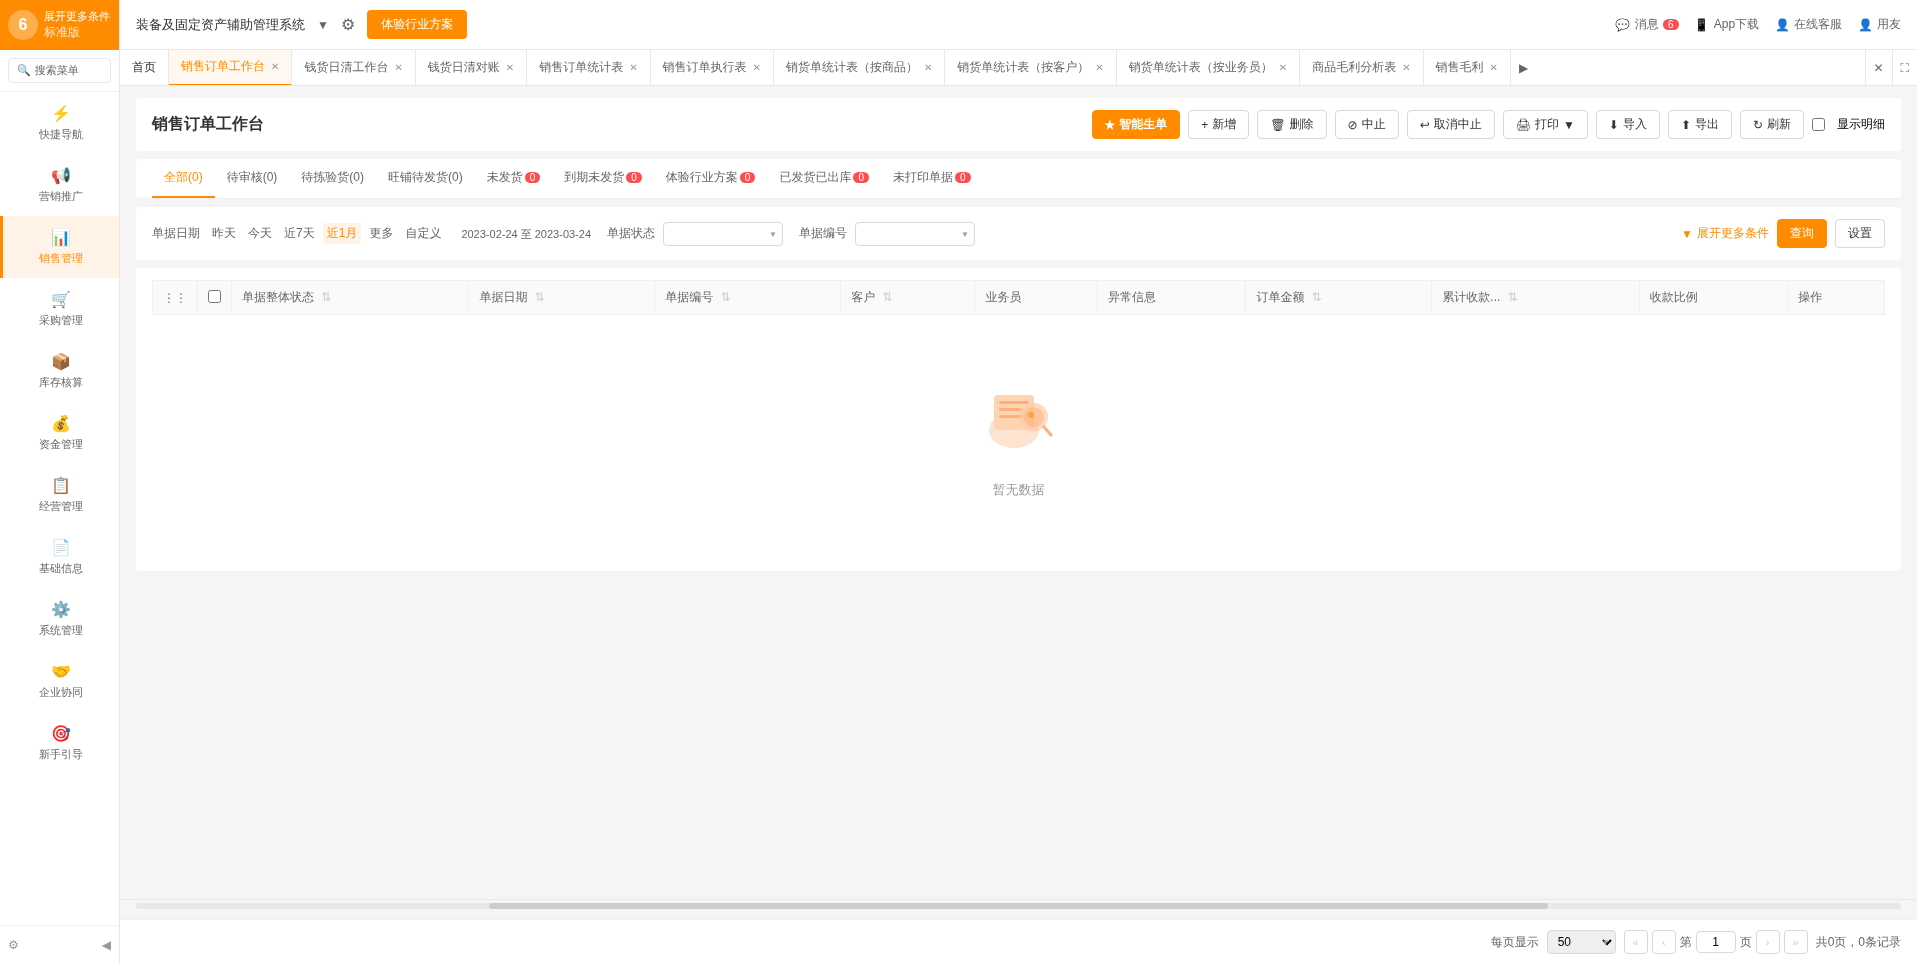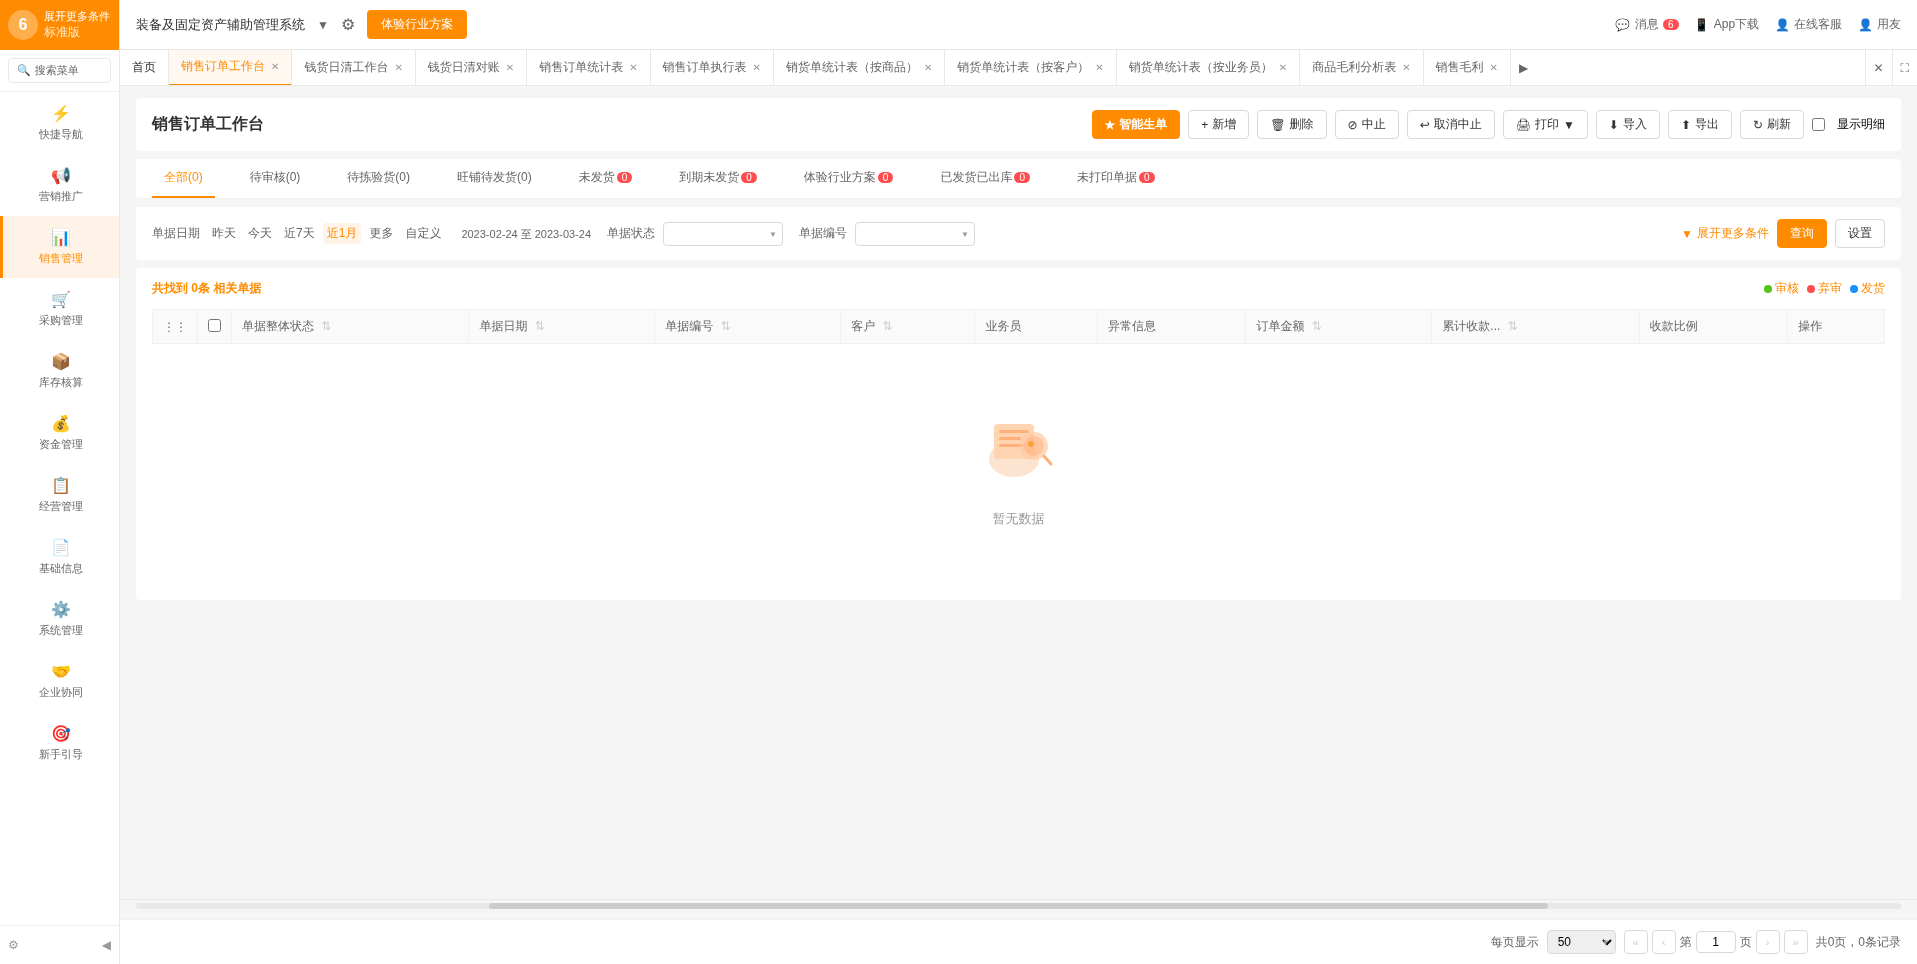--- a/index.html
+++ b/index.html
@@ -46,21 +46,21 @@
     
     .content { flex: 1; overflow: auto; padding: 12px 16px; background: #f5f5f5; }
     .page-header { background: #fff; border-radius: 4px; padding: 12px 16px; margin-bottom: 8px; display: flex; align-items: center; justify-content: space-between; }
     .page-title { font-size: 16px; font-weight: bold; color: #333; }
     .header-actions { display: flex; align-items: center; gap: 8px; }
     .btn { border: 1px solid #d9d9d9; background: #fff; border-radius: 4px; padding: 5px 12px; font-size: 12px; cursor: pointer; display: flex; align-items: center; gap: 4px; color: #333; }
     .btn-primary { background: #ff8c00; color: #fff; border-color: #ff8c00; }
     .btn-smart { background: #ff8c00; color: #fff; border-color: #ff8c00; font-weight: bold; }
 
     
-    .filter-tabs { background: #fff; border-radius: 4px; padding: 0 16px; margin-bottom: 8px; display: flex; align-items: center; border-bottom: 1px solid #f0f0f0; gap: 23px; }
+    .filter-tabs { background: #fff; border-radius: 4px; padding: 0 16px; margin-bottom: 8px; display: flex; align-items: center; border-bottom: 1px solid #f0f0f0; }
     .filter-tab { padding: 10px 12px; cursor: pointer; font-size: 12px; color: #666; border-bottom: 2px solid transparent; white-space: nowrap; }
     .filter-tab.active { color: #ff8c00; border-bottom-color: #ff8c00; }
     .filter-tab .count-badge { background: #ff4d4f; color: #fff; border-radius: 8px; padding: 0 5px; font-size: 10px; margin-left: 2px; }
 
     
     .search-bar { background: #fff; border-radius: 4px; padding: 12px 16px; margin-bottom: 8px; }
     .search-row { display: flex; align-items: center; gap: 16px; flex-wrap: wrap; }
     .search-field { display: flex; align-items: center; gap: 8px; }
     .search-label { color: #666; font-size: 12px; white-space: nowrap; }
     .search-date-group { display: flex; align-items: center; gap: 4px; font-size: 12px; }
@@ -382,41 +382,20 @@
             <span>▼</span>
             <span>展开更多条件</span>
           </span>
           <button class="btn btn-primary">查询</button>
           <button class="btn">设置</button>
         </div>
       </div>
     </div>
 
     <div class="table-area">
-      <div class="table-header">
-        <div class="table-count">
-          <span>共找到</span>
-          <span style="color:#ff8c00;font-weight:bold;">0条</span>
-          <span>相关单据</span>
-        </div>
-        <div class="table-toolbar">
-          <span class="toolbar-btn">
-            <span class="toolbar-dot dot-green"></span>
-            <span>审核</span>
-          </span>
-          <span class="toolbar-btn">
-            <span class="toolbar-dot dot-red"></span>
-            <span>弃审</span>
-          </span>
-          <span class="toolbar-btn">
-            <span class="toolbar-dot dot-blue"></span>
-            <span>发货</span>
-          </span>
-        </div>
-      </div>
 
       <table class="data-table">
         <thead>
           <tr>
             <th class="col-drag">⋮⋮</th>
             <th class="col-check"><input type="checkbox" style=""></th>
             <th>
               <span>单据整体状态</span>
               <span class="sort-icon">⇅</span>
             </th>

